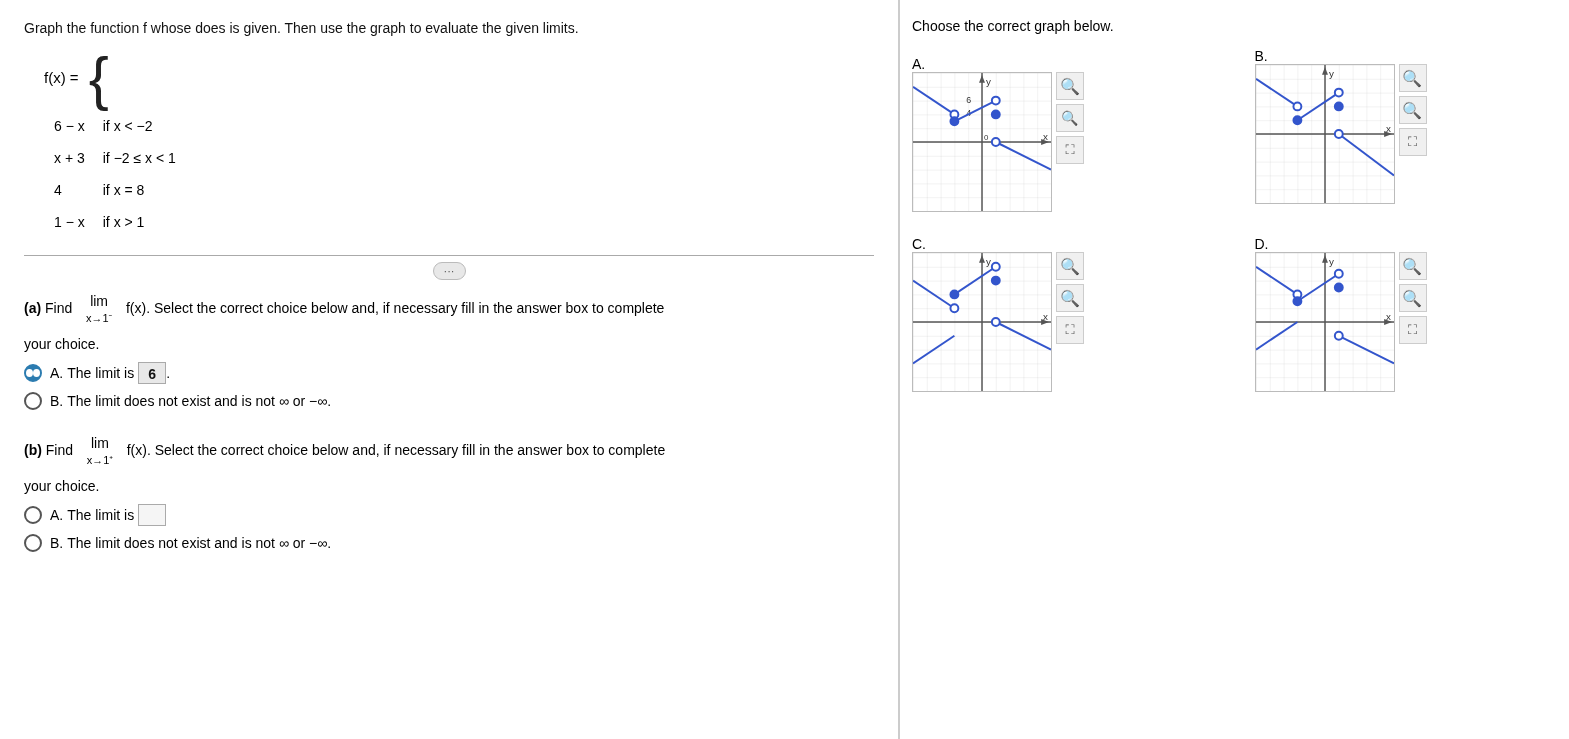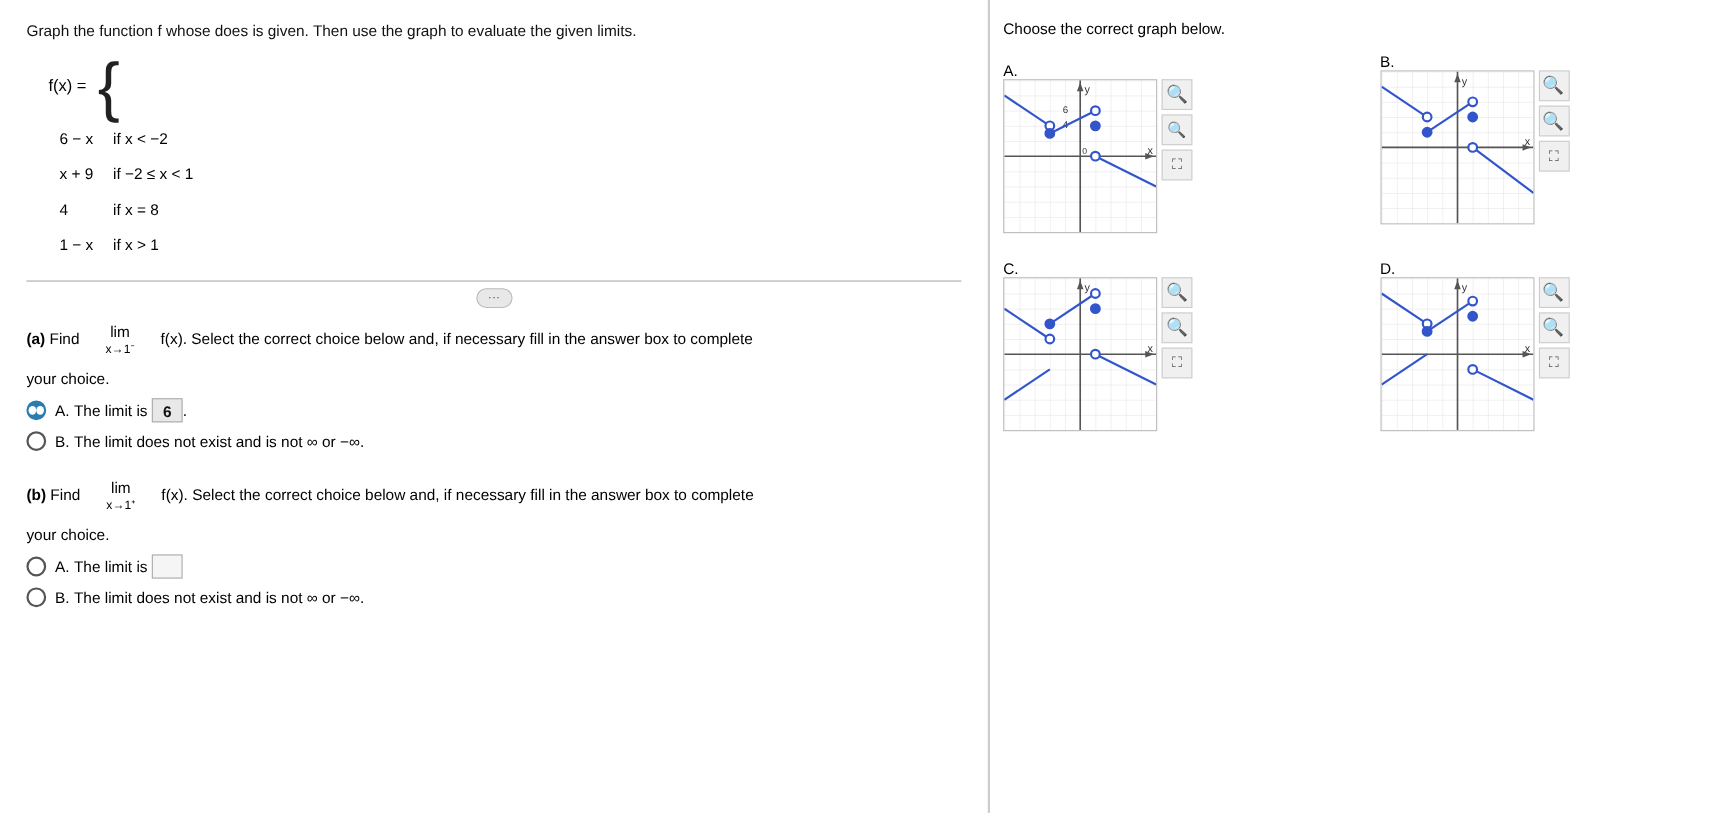--- a/index.html
+++ b/index.html
@@ -65,21 +65,21 @@
       font-size: 14px;
       margin-bottom: 8px;
       line-height: 1.6;
     }
     .limit-notation {
       display: inline-flex;
       flex-direction: column;
       align-items: center;
       font-size: 13px;
       vertical-align: middle;
-      margin: 0 12px;
+      margin: 0 2px;
     }
     .limit-notation .lim {
       font-size: 14px;
     }
     .limit-notation .sub {
       font-size: 11px;
       margin-top: -2px;
     }
     .choice-row {
       display: flex;
@@ -196,21 +196,21 @@
   <div class="piecewise">
     <span style="margin-right:6px;">f(x) =</span>
     <span class="piecewise-brace">{</span>
     <table class="piecewise-table">
       <tbody>
           <tr>
         <td>6 − x</td>
         <td>if x &lt; −2</td>
       </tr>
       <tr>
-        <td>x + 9</td>
+        <td>x + 3</td>
         <td>if −2 ≤ x &lt; 1</td>
       </tr>
       <tr>
         <td>4</td>
         <td>if x = 8</td>
       </tr>
       <tr>
         <td>1 − x</td>
         <td>if x &gt; 1</td>
       </tr>

